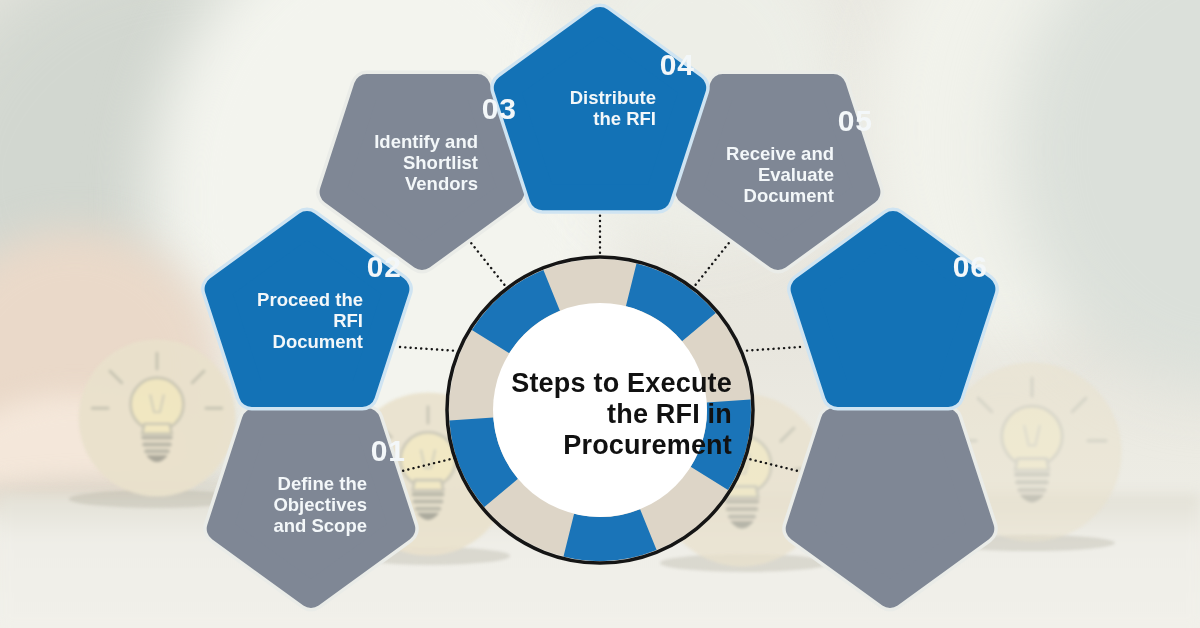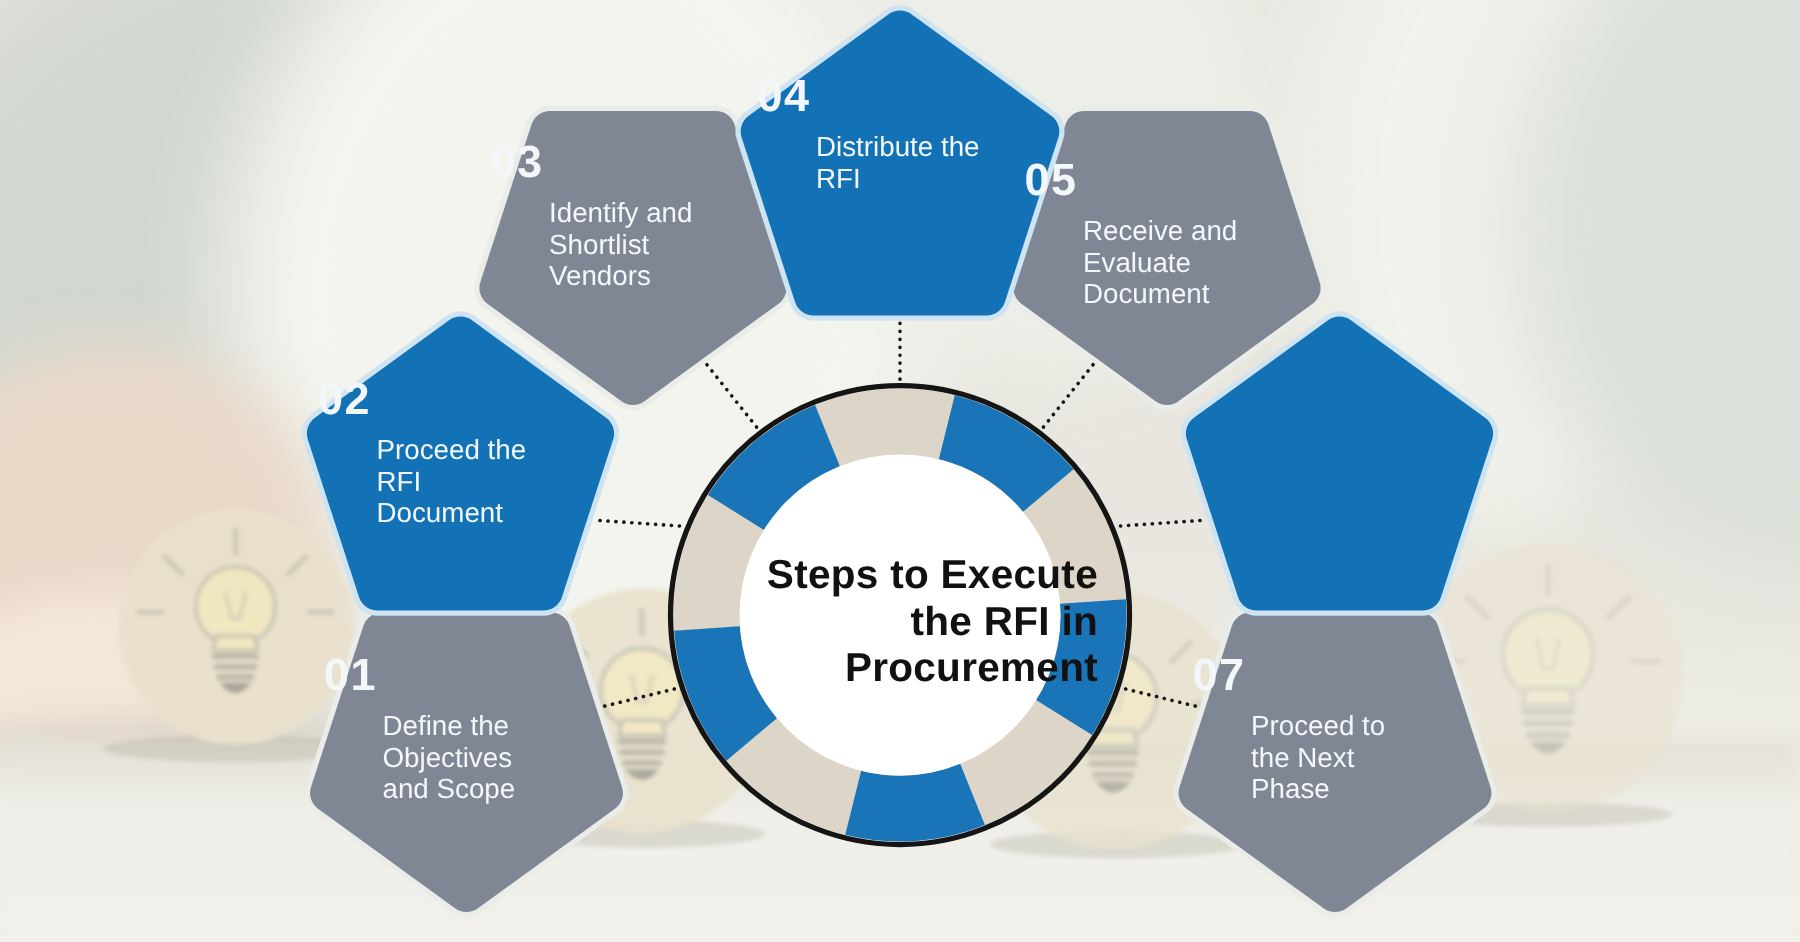--- a/index.html
+++ b/index.html
@@ -37,23 +37,23 @@
   .ring-outline{fill:none;stroke:var(--outline-black);stroke-width:3.5px;}
 
   .disc-face{fill:#e9e1cc;}
   .bulb-stroke{stroke:#c6c3b2;stroke-width:3px;stroke-linecap:round;}
   .bulb-head{fill:#f1e7c0;stroke:#c6c3b2;stroke-width:2.5px;}
   .bulb-fil{fill:none;stroke:#cfccb8;stroke-width:2px;}
   .bulb-base{fill:#b7b5a6;}
   .bulb-cup{fill:#a5a396;}
   .disc-shadow{fill:#a9a496;opacity:.3;}
 
-  .step-text{position:absolute;width:190px;text-align:left;color:var(--text-white);pointer-events:none;}
+  .step-text{position:absolute;width:190px;text-align:right;color:var(--text-white);pointer-events:none;}
   .step-num{font-size:30px;font-weight:700;letter-spacing:1px;line-height:34px;}
-  .step-label{font-size:18.5px;line-height:21px;width:112px;margin:5px auto 0;}
+  .step-label{font-size:18.5px;line-height:21px;width:112px;margin:5px auto 0;font-weight:bold;}
   .center-title{
     position:absolute;left:468px;top:368px;width:264px;text-align:right;
     color:var(--title-black);font-size:27px;font-weight:700;line-height:31px;letter-spacing:.2px;
   }
 </style>
 </head>
 <body>
 
 <div id="canvas">
 
@@ -173,21 +173,18 @@
   </div>
   <div class="step-text" style="left:505px;top:48px;">
     <div class="step-num">04</div>
     <div class="step-label">Distribute the RFI</div>
   </div>
   <div class="step-text" style="left:683px;top:104px;">
     <div class="step-num">05</div>
     <div class="step-label">Receive and Evaluate Document</div>
   </div>
   <div class="step-text" style="left:798px;top:250px;">
-  </div>
-  <div class="step-text" style="left:795px;top:434px;">
-    <div class="step-num">07</div>
-    <div class="step-label">Proceed to the Next Phase</div>
+    <div class="step-num">06</div>
   </div>
 
   <div class="center-title">Steps to Execute the RFI in Procurement</div>
 
 </div>
 
 </body></html>

